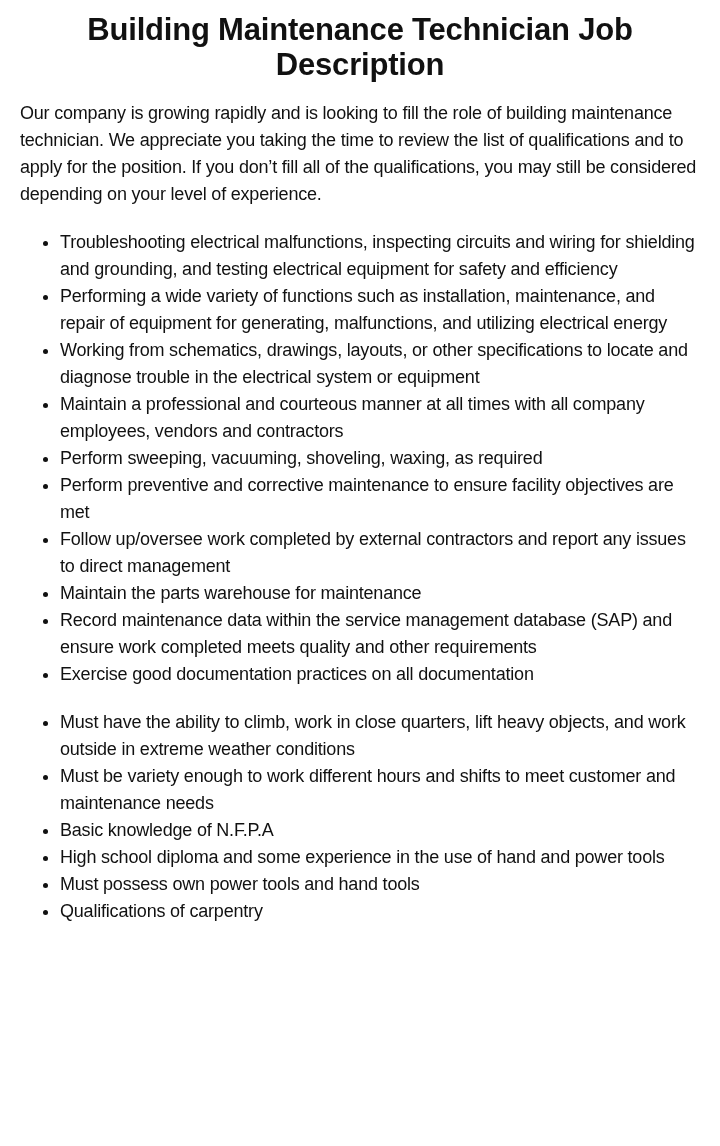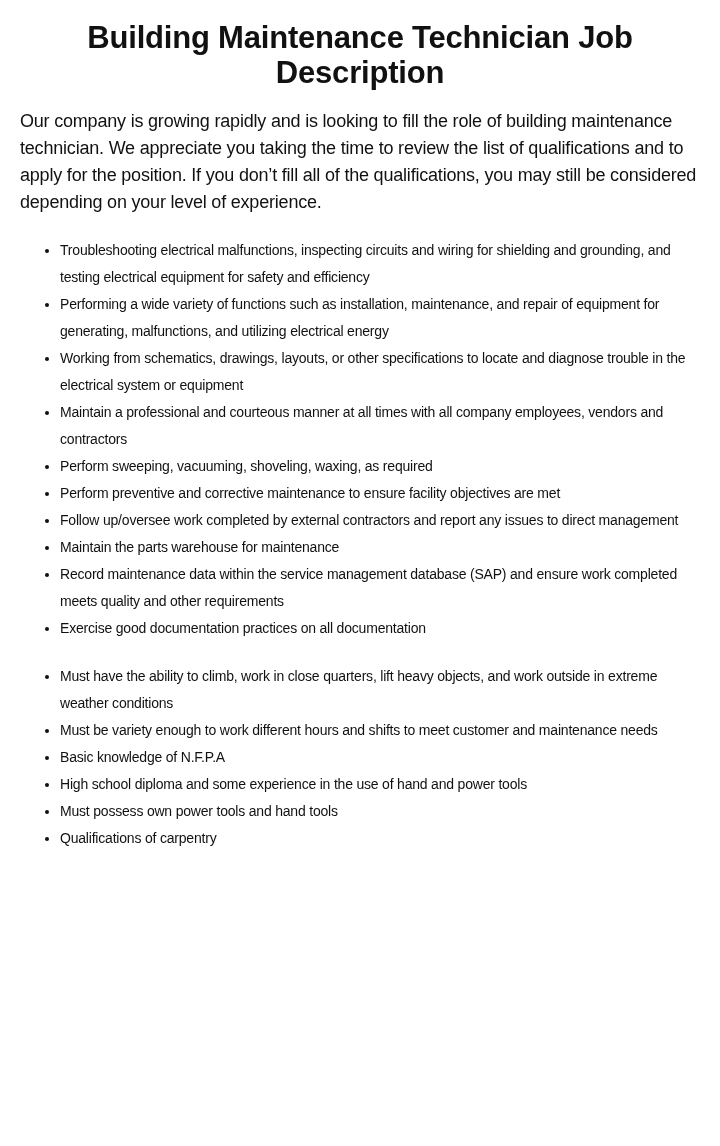--- a/index.html
+++ b/index.html
@@ -6,21 +6,21 @@
     body {
       width: 720px;
       height: 1146px;
       overflow: hidden;
       font-family: "Liberation Sans", "DejaVu Sans", sans-serif;
       color: #111111;
     }
     .page { padding: 0 20px 0 20px; }
     h1 {
       margin: 0;
-      padding-top: 20px;
+      padding-top: 12px;
       text-align: center;
       font-size: 31px;
       line-height: 35px;
       font-weight: bold;
       letter-spacing: -0.2px;
     }
     .intro {
       margin: 18px 0 4px 0;
       font-size: 18px;
       line-height: 27px;
@@ -33,21 +33,21 @@
       display: flex;
       align-items: center;
       padding-left: 20px;
       font-size: 17px;
       font-weight: bold;
       letter-spacing: -0.2px;
     }
     ul {
       margin: 21px 0 0 0;
       padding-left: 40px;
-      font-size: 14px;
+      font-size: 18px;
       line-height: 27px;
       letter-spacing: -0.2px;
     }
     li { margin: 0; padding-right: 4px; }
     .sec2 { margin-top: 18px; }
   </style>
 </head>
 <body>
 
 <div class="page">

